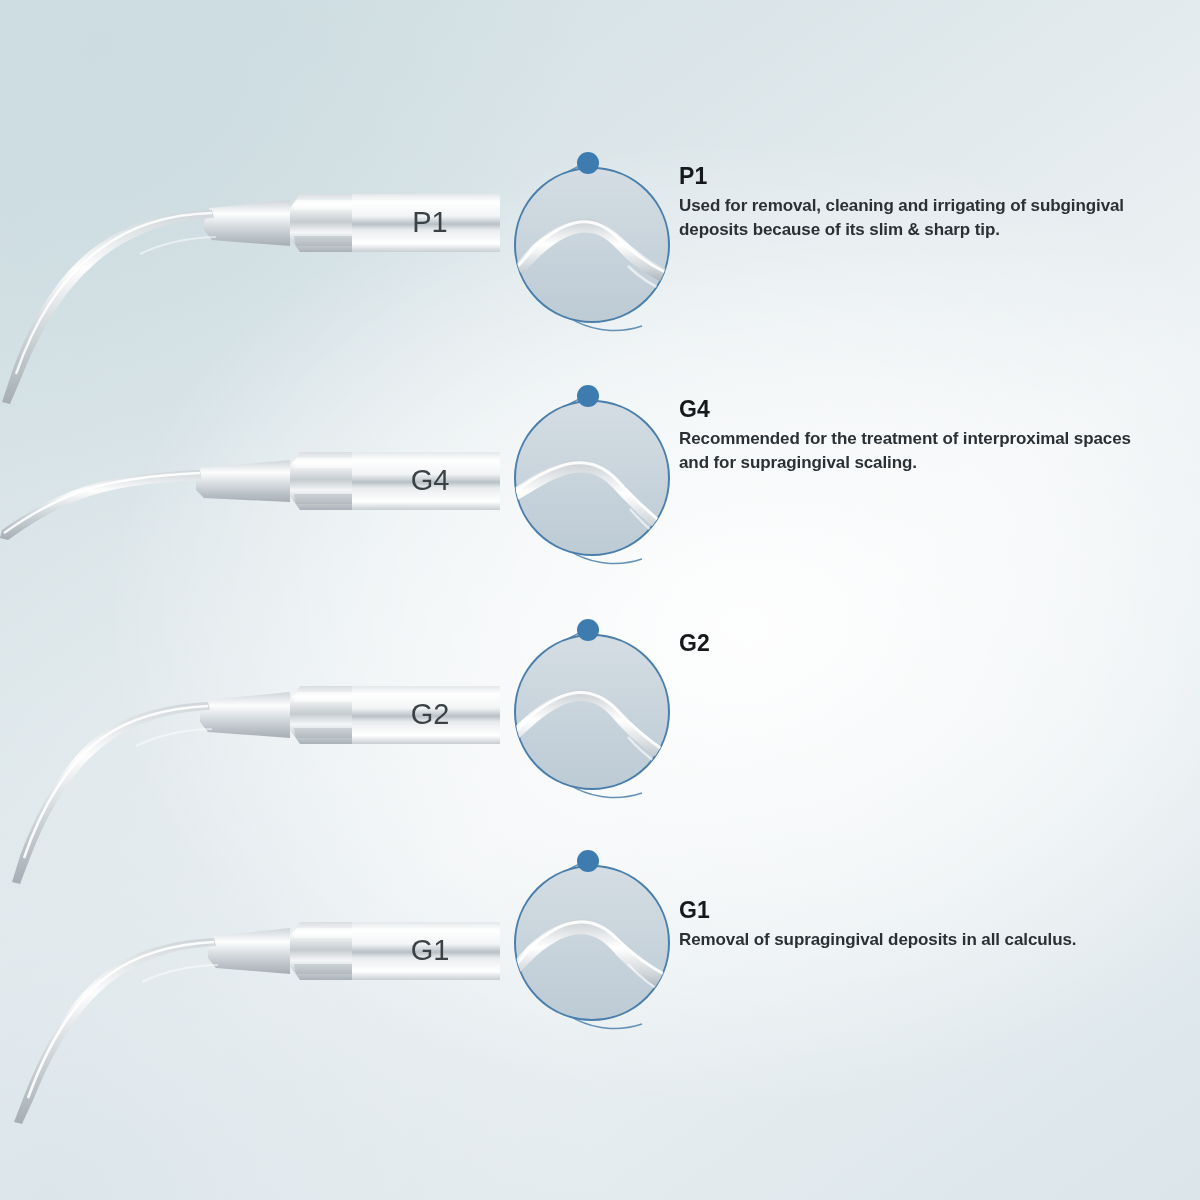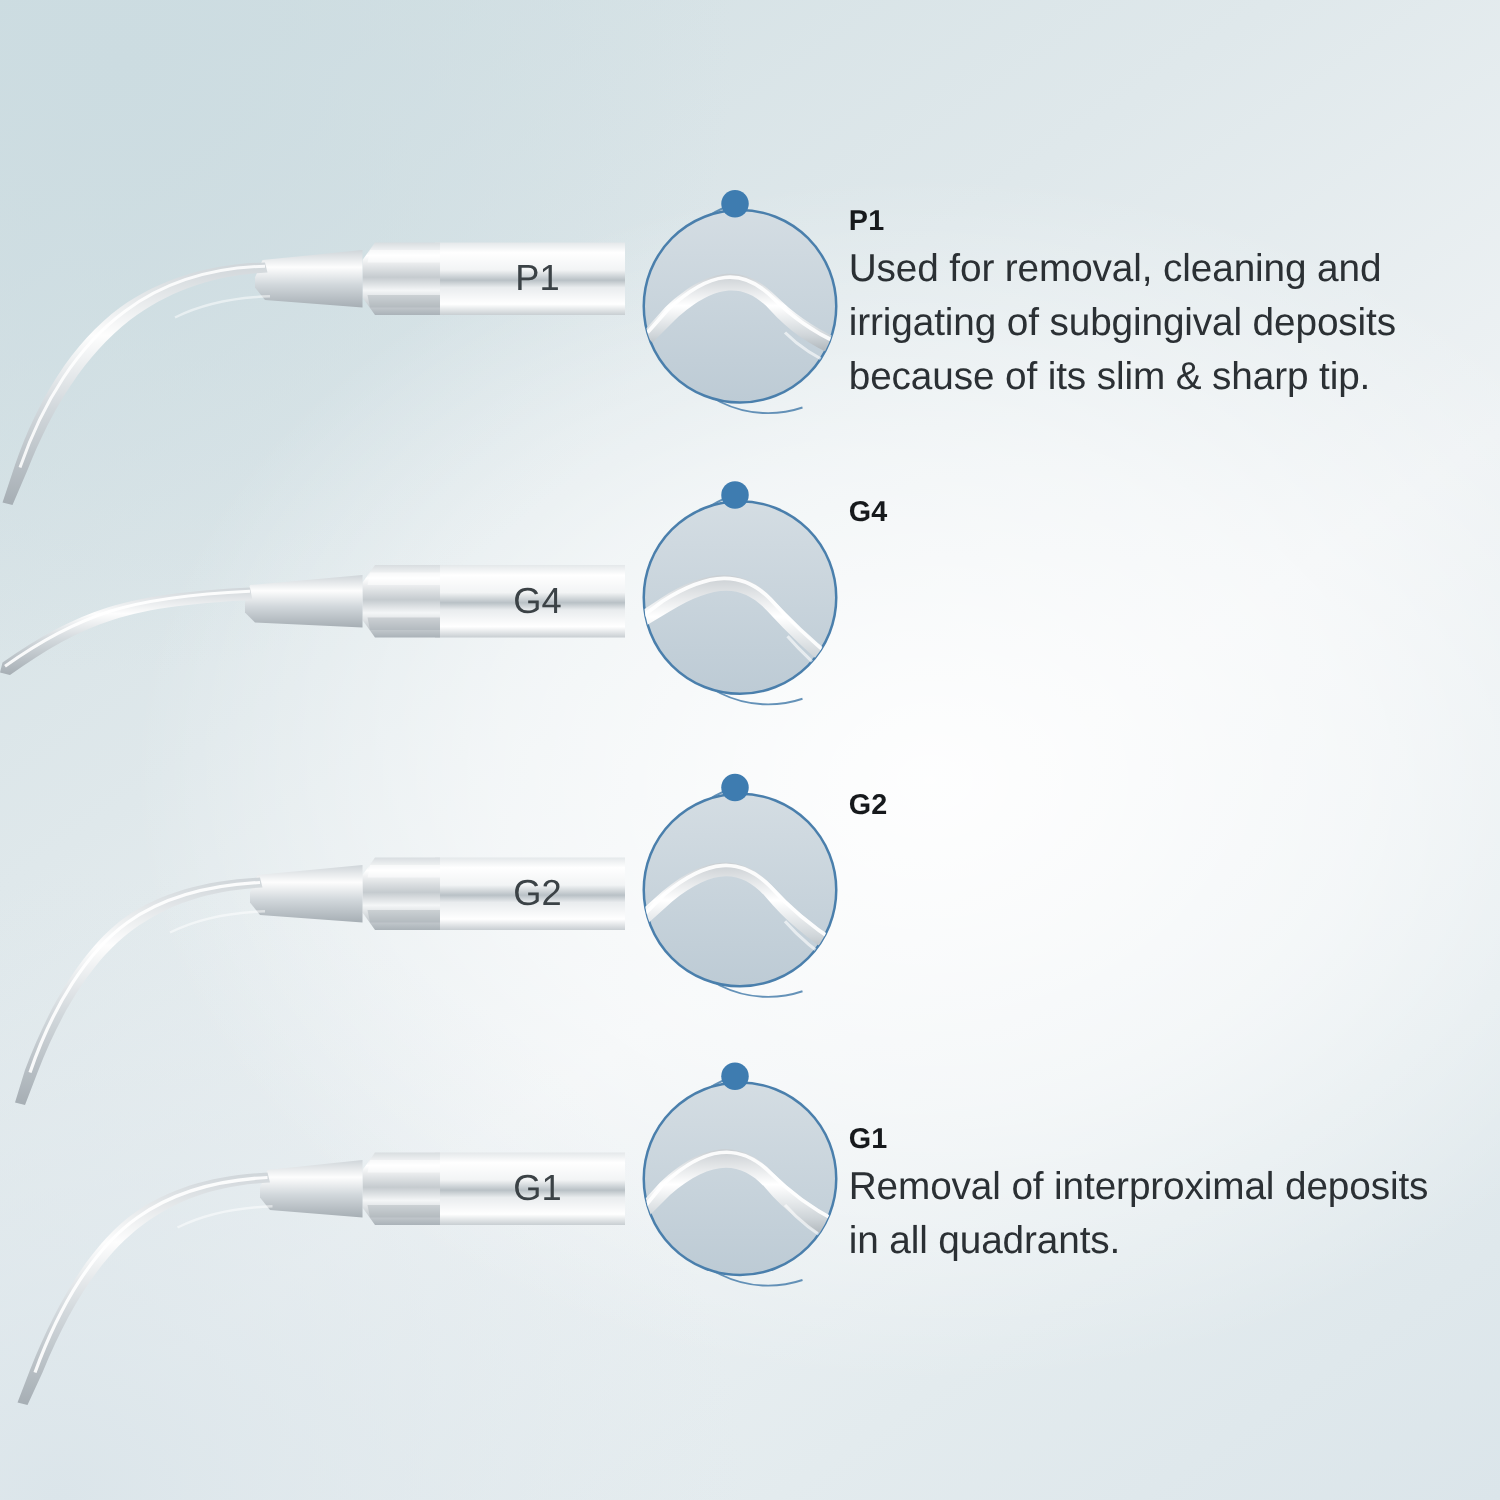--- a/index.html
+++ b/index.html
@@ -56,22 +56,22 @@
   }
   .txt-title {
     font-size: 23px;
     font-weight: bold;
     color: #16191c;
     letter-spacing: 0.2px;
     margin: 0 0 5px 0;
     line-height: 1.1;
   }
   .txt-body {
-    font-size: 31px;
-    font-weight: 400;
+    font-size: 17px;
+    font-weight: 700;
     color: #2b3034;
     line-height: 1.38;
     margin: 0;
     letter-spacing: -0.1px;
   }
 </style>
 </head>
 <body>
 
 <div id="stage">
@@ -222,20 +222,21 @@
           <path d="M196,160 C166,138 144,116 126,96 C104,72 76,70 36,96 L18,108 L24,118 L44,106 C80,84 102,84 122,106 C142,128 166,150 196,172 Z" fill="url(#mt2)"></path>
           <path d="M192,158 C164,136 142,116 124,96 C102,74 76,74 38,98 L22,110" fill="none" stroke="#ffffff" stroke-width="3" opacity="0.9"></path>
           <path d="M196,178 C172,160 152,142 138,126" fill="none" stroke="#ffffff" stroke-width="2.5" opacity="0.6"></path>
         </g>
         <circle cx="96" cy="13" r="11" fill="#3e7cb0"></circle>
       </svg>
     </div>
 
     <div class="txt" style="left:679px; top:14px;">
       <p class="txt-title">G4</p>
+      <p class="txt-body">Recommended for the treatment of interproximal spaces and for supragingival scaling.</p>
     </div>
   </div>
 
   <div class="row" style="top:617px;">
 
     <div class="tool" style="top:55px;">
       <svg width="500" height="240" viewBox="0 0 500 240">
         <defs>
           <linearGradient id="hg3" x1="0" y1="0" x2="0" y2="1">
             <stop offset="0%" stop-color="#e4e8ea"></stop>
@@ -370,17 +371,17 @@
           <path d="M196,136 C166,124 144,108 126,90 C102,64 72,64 36,98 L16,120 L24,128 L44,108 C76,80 100,80 120,102 C140,126 164,142 196,152 Z" fill="url(#mt4)"></path>
           <path d="M192,136 C164,124 142,108 124,90 C100,66 72,68 38,100 L20,122" fill="none" stroke="#ffffff" stroke-width="3" opacity="0.9"></path>
           <path d="M196,158 C170,146 150,132 136,116" fill="none" stroke="#ffffff" stroke-width="2.5" opacity="0.6"></path>
         </g>
         <circle cx="96" cy="13" r="11" fill="#3e7cb0"></circle>
       </svg>
     </div>
 
     <div class="txt" style="left:679px; top:50px;">
       <p class="txt-title">G1</p>
-      <p class="txt-body">Removal of interproximal deposits in all quadrants.</p>
+      <p class="txt-body">Removal of supragingival deposits in all calculus.</p>
     </div>
   </div>
 
 </div>
 
 </body></html>

